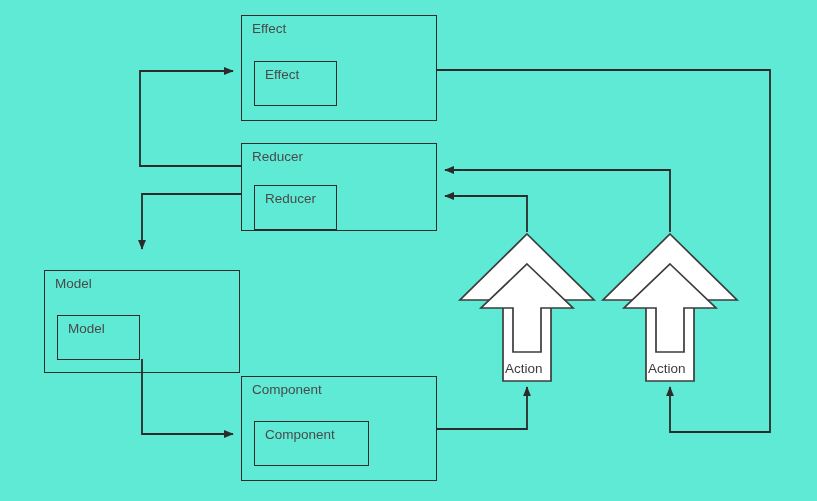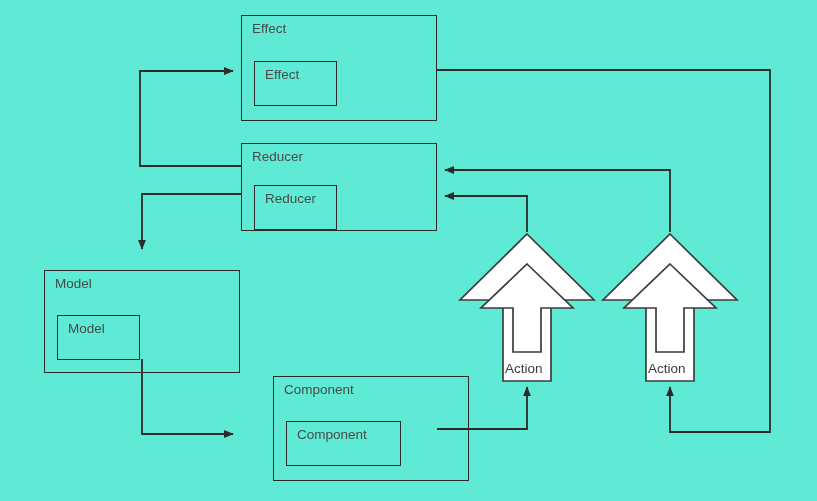--- a/index.html
+++ b/index.html
@@ -115,21 +115,21 @@
     </div>
   </div>
 
   <div class="node" style="left:44px; top:256px; width:196px; height:103px;margin-top:14px;">
     <span class="node-label">Model</span>
     <div class="inner-box" style="left:12px; top:44px; width:83px; height:45px;">
       <span class="inner-label">Model</span>
     </div>
   </div>
 
-  <div class="node" style="left:241px; top:376px; width:196px; height:105px;margin-left:32px;">
+  <div class="node" style="left:241px; top:376px; width:196px; height:105px;">
     <span class="node-label">Component</span>
     <div class="inner-box" style="left:12px; top:44px; width:115px; height:45px;">
       <span class="inner-label">Component</span>
     </div>
   </div>
 
   <span class="action-label" style="left:505px; top:361px;">Action</span>
 
   <span class="action-label" style="left:648px; top:361px;">Action</span>
 

